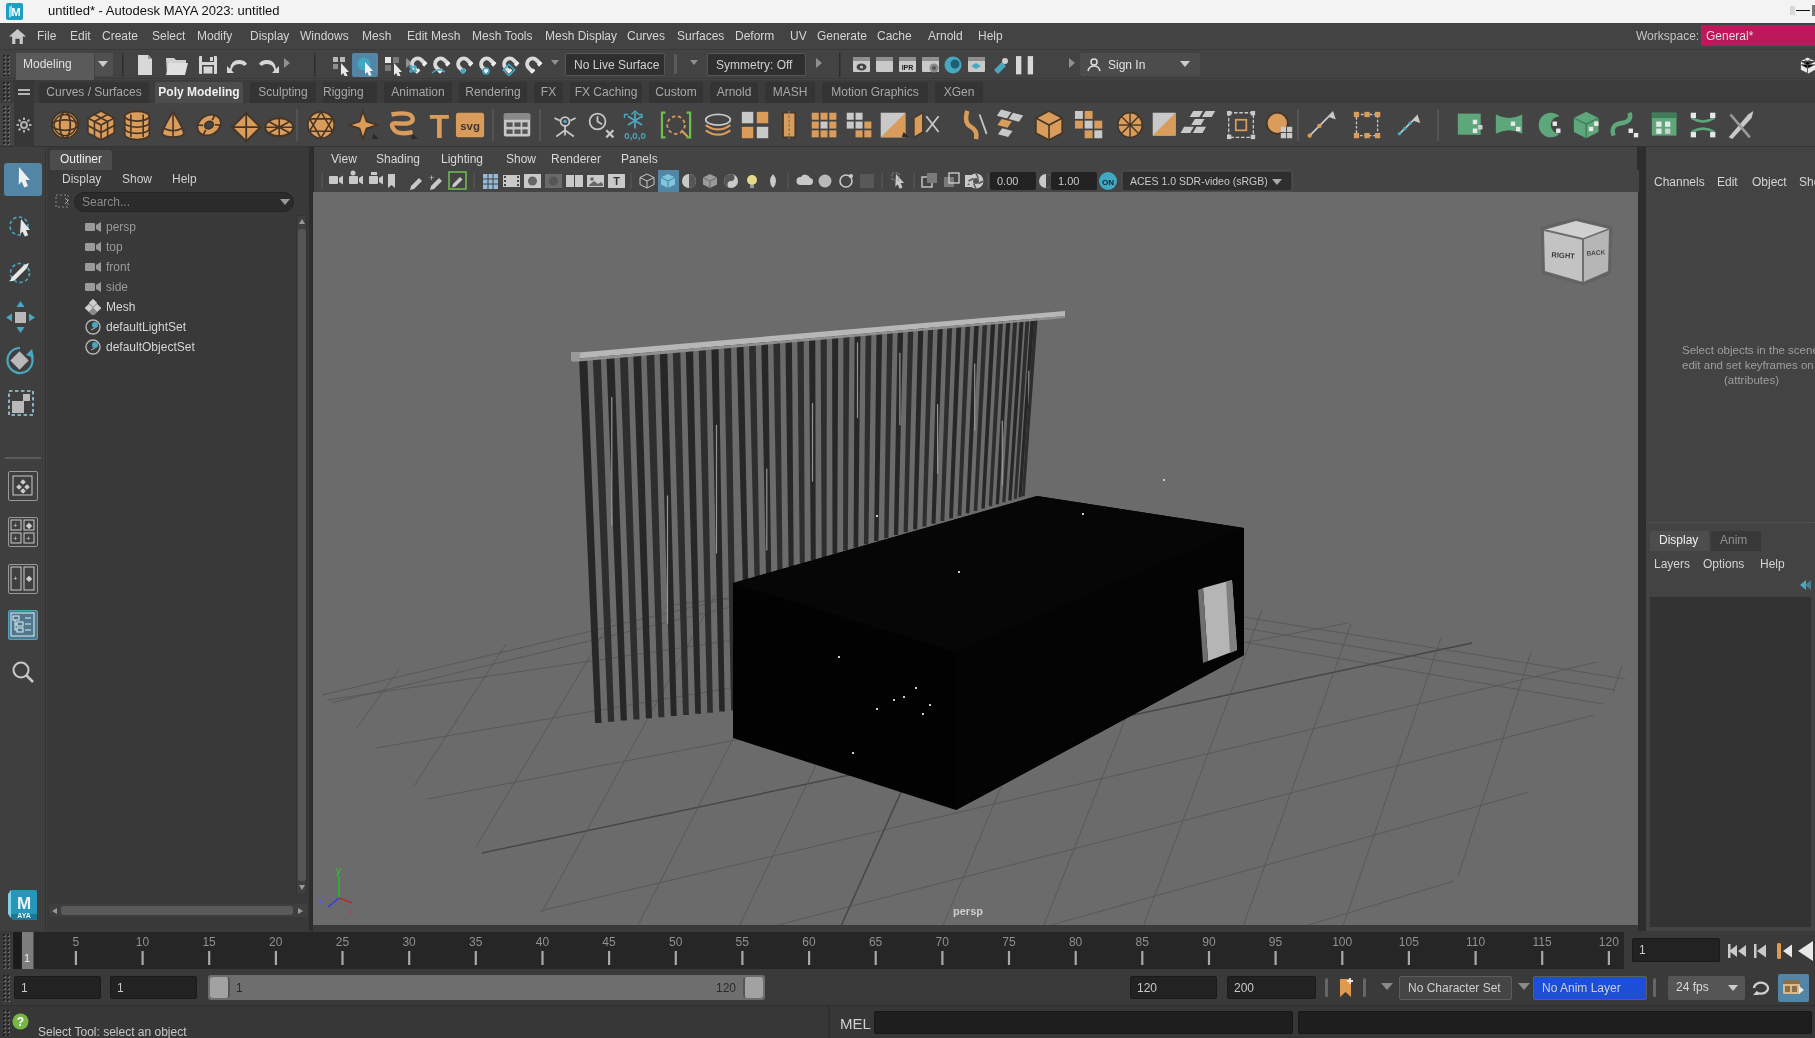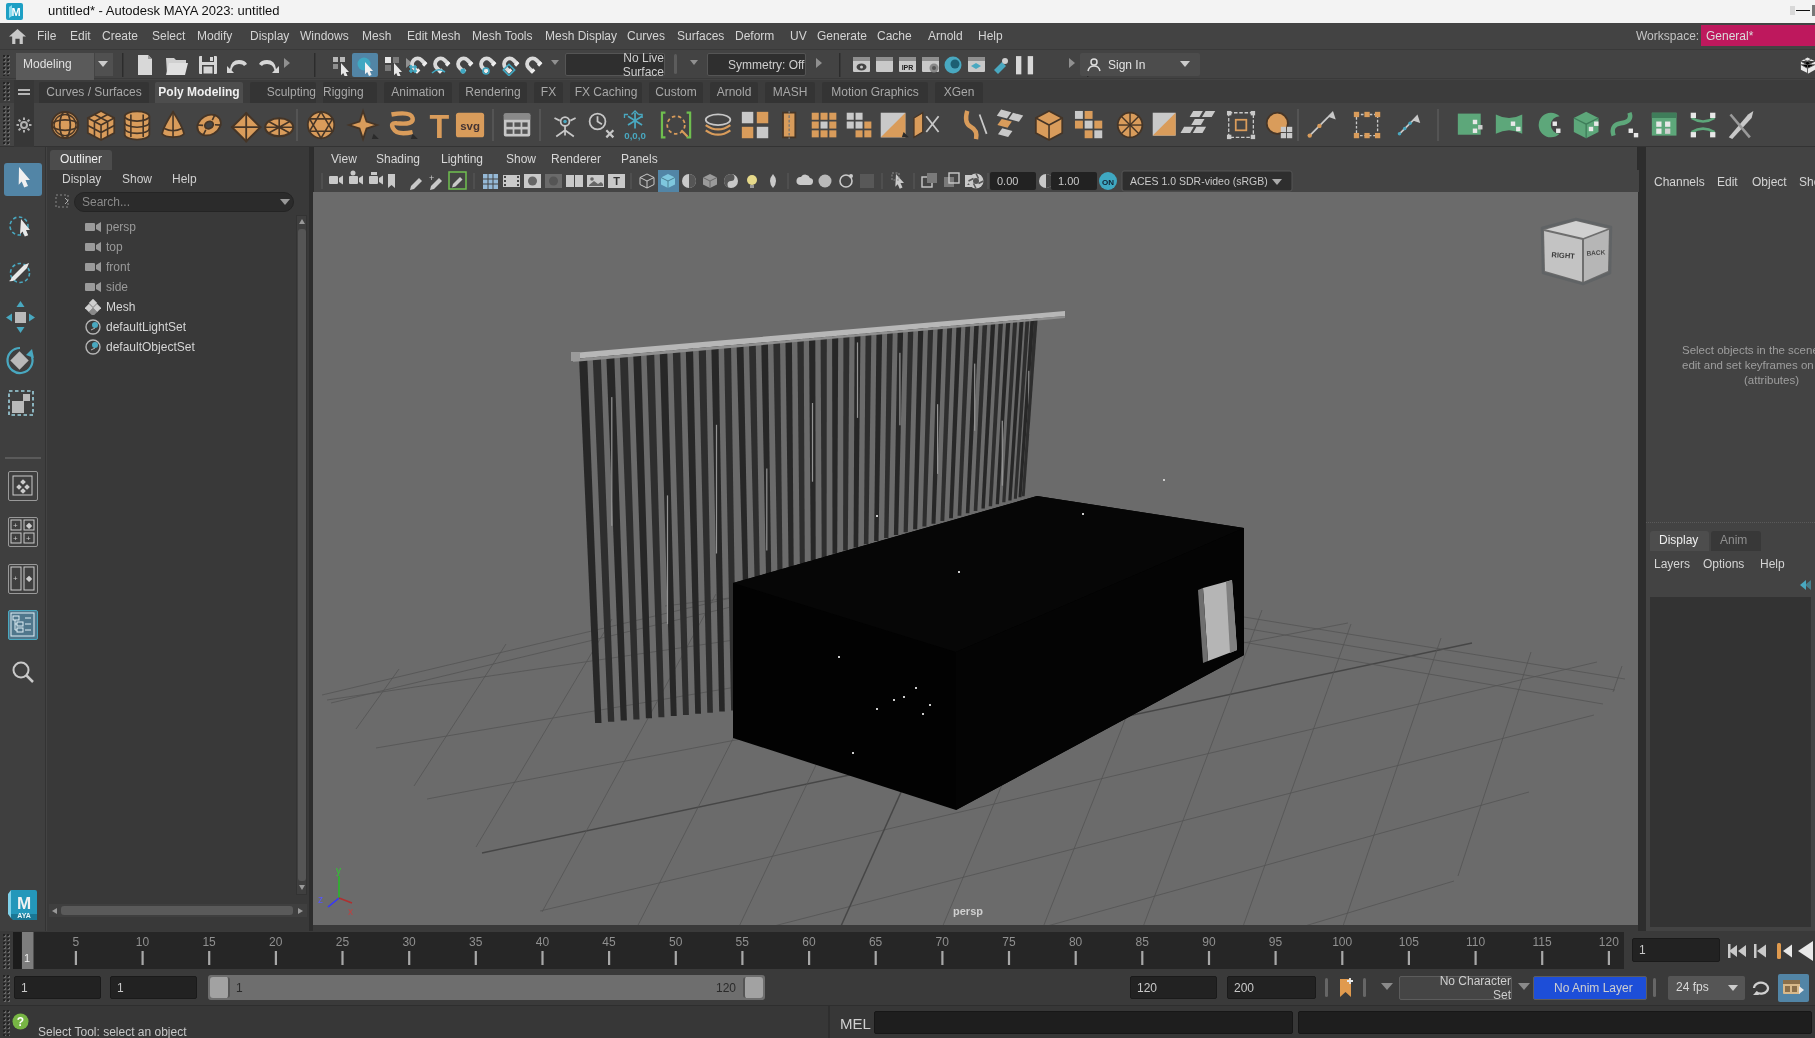--- a/index.html
+++ b/index.html
@@ -1,19 +1,19 @@
 <!DOCTYPE html>
 <html><head><meta charset="utf-8"><style>
 *{margin:0;padding:0;box-sizing:border-box;font-family:"Liberation Sans",sans-serif;}
 body{width:1815px;height:1038px;overflow:hidden;background:#434343;position:relative;font-size:12px;color:#ccc;}
 .abs{position:absolute;}
 .grip{position:absolute;width:8px;background-image:radial-gradient(#232323 1px,transparent 1px),radial-gradient(#6a6a6a 1px, transparent 1px);background-size:4px 4px;background-position:0 0,1px 1px;}
 .vdiv{position:absolute;width:2px;background:#383838;border-left:1px solid #2c2c2c;}
 .field{position:absolute;background:#222;border:1px solid #1a1a1a;border-radius:2px;color:#c8c8c8;padding-left:6px;display:flex;align-items:center;}
-.ddbox{position:absolute;background:#2f2f2f;border:1px solid #555;border-radius:2px;color:#cfcfcf;display:flex;align-items:center;padding-left:20px;text-align:right;}
+.ddbox{position:absolute;background:#2f2f2f;border:1px solid #555;border-radius:2px;color:#cfcfcf;display:flex;align-items:center;padding-left:8px;text-align:right;}
 </style></head>
 <body>
 
 <div class="abs" style="left:0;top:0;width:1815px;height:23px;background:#f3f3f3">
 <svg class="abs" style="left:6px;top:3px" width="17" height="17">
       <rect width="17" height="17" rx="2" fill="#1d9fc4"></rect>
       <polygon points="3,4 6,2 6,13 3,15" fill="#8adcf0"></polygon>
       <text x="10" y="13" font-size="11" font-weight="bold" fill="#fff" text-anchor="middle">M</text>
     </svg>
 <div class="abs" style="left:48px;top:3px;color:#111;font-size:13px">untitled* - Autodesk MAYA 2023: untitled</div>
@@ -193,21 +193,21 @@
         <path d="M2 6 l7 4 l8 -4 M9 10 l0 9 M2 9.5 l7 4 l8 -4 M5.5 4.2 l7.5 4 M12.5 4.2 l-7 3.6"></path>
       </g>
     </svg>
 </div>
 <div class="abs" style="left:0;top:80px;width:1815px;height:23px;background:#3c3c3c">
 <div class="grip" style="left:2px;top:1px;height:21px"></div>
 <div class="abs" style="left:14px;top:0;width:20px;height:23px;background:#373737"></div>
 <div class="abs" style="left:18px;top:9px;width:12px;height:2px;background:#b5b5b5;box-shadow:0 4px 0 #b5b5b5"></div>
 <div class="abs" style="left:39px;top:2px;width:110px;height:21px;background:#343434;color:#a8a8a8;font-weight:normal;text-align:center;padding-top:3px;border-radius:2px 2px 0 0">Curves / Surfaces</div>
 <div class="abs" style="left:155px;top:2px;width:88px;height:21px;background:#4d4d4d;color:#f0f0f0;font-weight:bold;text-align:center;padding-top:3px;border-radius:2px 2px 0 0">Poly Modeling</div>
-<div class="abs" style="left:250px;top:2px;width:66px;height:21px;background:#343434;color:#a8a8a8;font-weight:normal;text-align:right;padding-top:3px;border-radius:2px 2px 0 0">Sculpting</div>
+<div class="abs" style="left:250px;top:2px;width:66px;height:21px;background:#343434;color:#a8a8a8;font-weight:normal;text-align:center;padding-top:3px;border-radius:2px 2px 0 0">Sculpting</div>
 <div class="abs" style="left:323px;top:2px;width:54px;height:21px;background:#343434;color:#a8a8a8;font-weight:normal;text-align:left;padding-top:3px;border-radius:2px 2px 0 0">Rigging</div>
 <div class="abs" style="left:384px;top:2px;width:68px;height:21px;background:#343434;color:#a8a8a8;font-weight:normal;text-align:center;padding-top:3px;border-radius:2px 2px 0 0">Animation</div>
 <div class="abs" style="left:459px;top:2px;width:68px;height:21px;background:#343434;color:#a8a8a8;font-weight:normal;text-align:center;padding-top:3px;border-radius:2px 2px 0 0">Rendering</div>
 <div class="abs" style="left:534px;top:2px;width:29px;height:21px;background:#343434;color:#a8a8a8;font-weight:normal;text-align:center;padding-top:3px;border-radius:2px 2px 0 0">FX</div>
 <div class="abs" style="left:570px;top:2px;width:72px;height:21px;background:#343434;color:#a8a8a8;font-weight:normal;text-align:center;padding-top:3px;border-radius:2px 2px 0 0">FX Caching</div>
 <div class="abs" style="left:649px;top:2px;width:54px;height:21px;background:#343434;color:#a8a8a8;font-weight:normal;text-align:center;padding-top:3px;border-radius:2px 2px 0 0">Custom</div>
 <div class="abs" style="left:710px;top:2px;width:48px;height:21px;background:#343434;color:#a8a8a8;font-weight:normal;text-align:center;padding-top:3px;border-radius:2px 2px 0 0">Arnold</div>
 <div class="abs" style="left:765px;top:2px;width:50px;height:21px;background:#343434;color:#a8a8a8;font-weight:normal;text-align:center;padding-top:3px;border-radius:2px 2px 0 0">MASH</div>
 <div class="abs" style="left:822px;top:2px;width:106px;height:21px;background:#343434;color:#a8a8a8;font-weight:normal;text-align:center;padding-top:3px;border-radius:2px 2px 0 0">Motion Graphics</div>
 <div class="abs" style="left:935px;top:2px;width:48px;height:21px;background:#343434;color:#a8a8a8;font-weight:normal;text-align:center;padding-top:3px;border-radius:2px 2px 0 0">XGen</div>
@@ -961,21 +961,21 @@
 <text x="348" y="915" font-size="10" fill="#c04040" font-family="Liberation Sans">x</text>
 <text x="968" y="915" font-size="11" font-weight="bold" fill="#cfcfcf" text-anchor="middle" font-family="Liberation Sans">persp</text>
 </svg>
 </div>
 <div class="abs" style="left:313px;top:925px;width:1325px;height:6px;background:#3a3a3a"></div>
 <div class="abs" style="left:1646px;top:147px;width:169px;height:784px;background:#434343">
 <div class="abs" style="left:8px;top:28px;color:#d4d4d4">Channels</div>
 <div class="abs" style="left:71px;top:28px;color:#d4d4d4">Edit</div>
 <div class="abs" style="left:106px;top:28px;color:#d4d4d4">Object</div>
 <div class="abs" style="left:153px;top:28px;color:#d4d4d4">Sho</div>
-<div class="abs" style="left:36px;top:196px;width:200px;color:#9e9e9e;font-size:11.5px;line-height:15px">Select objects in the scene<br>edit and set keyframes on<br><span style="margin-left:62px">(attributes)</span></div>
+<div class="abs" style="left:36px;top:196px;width:200px;color:#9e9e9e;font-size:11.5px;line-height:15px">Select objects in the scene<br>edit and set keyframes on<br><span style="margin-left:42px">(attributes)</span></div>
 <div class="abs" style="left:0;top:375px;width:169px;border-top:1px dotted #5a5a5a"></div>
 <div class="abs" style="left:4px;top:384px;width:59px;height:20px;background:#4d4d4d;border-radius:3px 3px 0 0;color:#eee;padding:2px 0 0 9px">Display</div>
 <div class="abs" style="left:65px;top:384px;width:50px;height:20px;background:#383838;border-radius:3px 3px 0 0;color:#8f8f8f;padding:2px 0 0 9px">Anim</div>
 <div class="abs" style="left:8px;top:410px;color:#d4d4d4">Layers</div>
 <div class="abs" style="left:57px;top:410px;color:#d4d4d4">Options</div>
 <div class="abs" style="left:114px;top:410px;color:#d4d4d4">Help</div>
 <svg class="abs" style="left:152px;top:432px" width="14" height="12">
       <path d="M8 1 L2 6 L8 11 Z" fill="#49a8c0"></path>
       <path d="M13 1 L7 6 L13 11 Z" fill="#49a8c0" opacity="0.6"></path>
     </svg>

